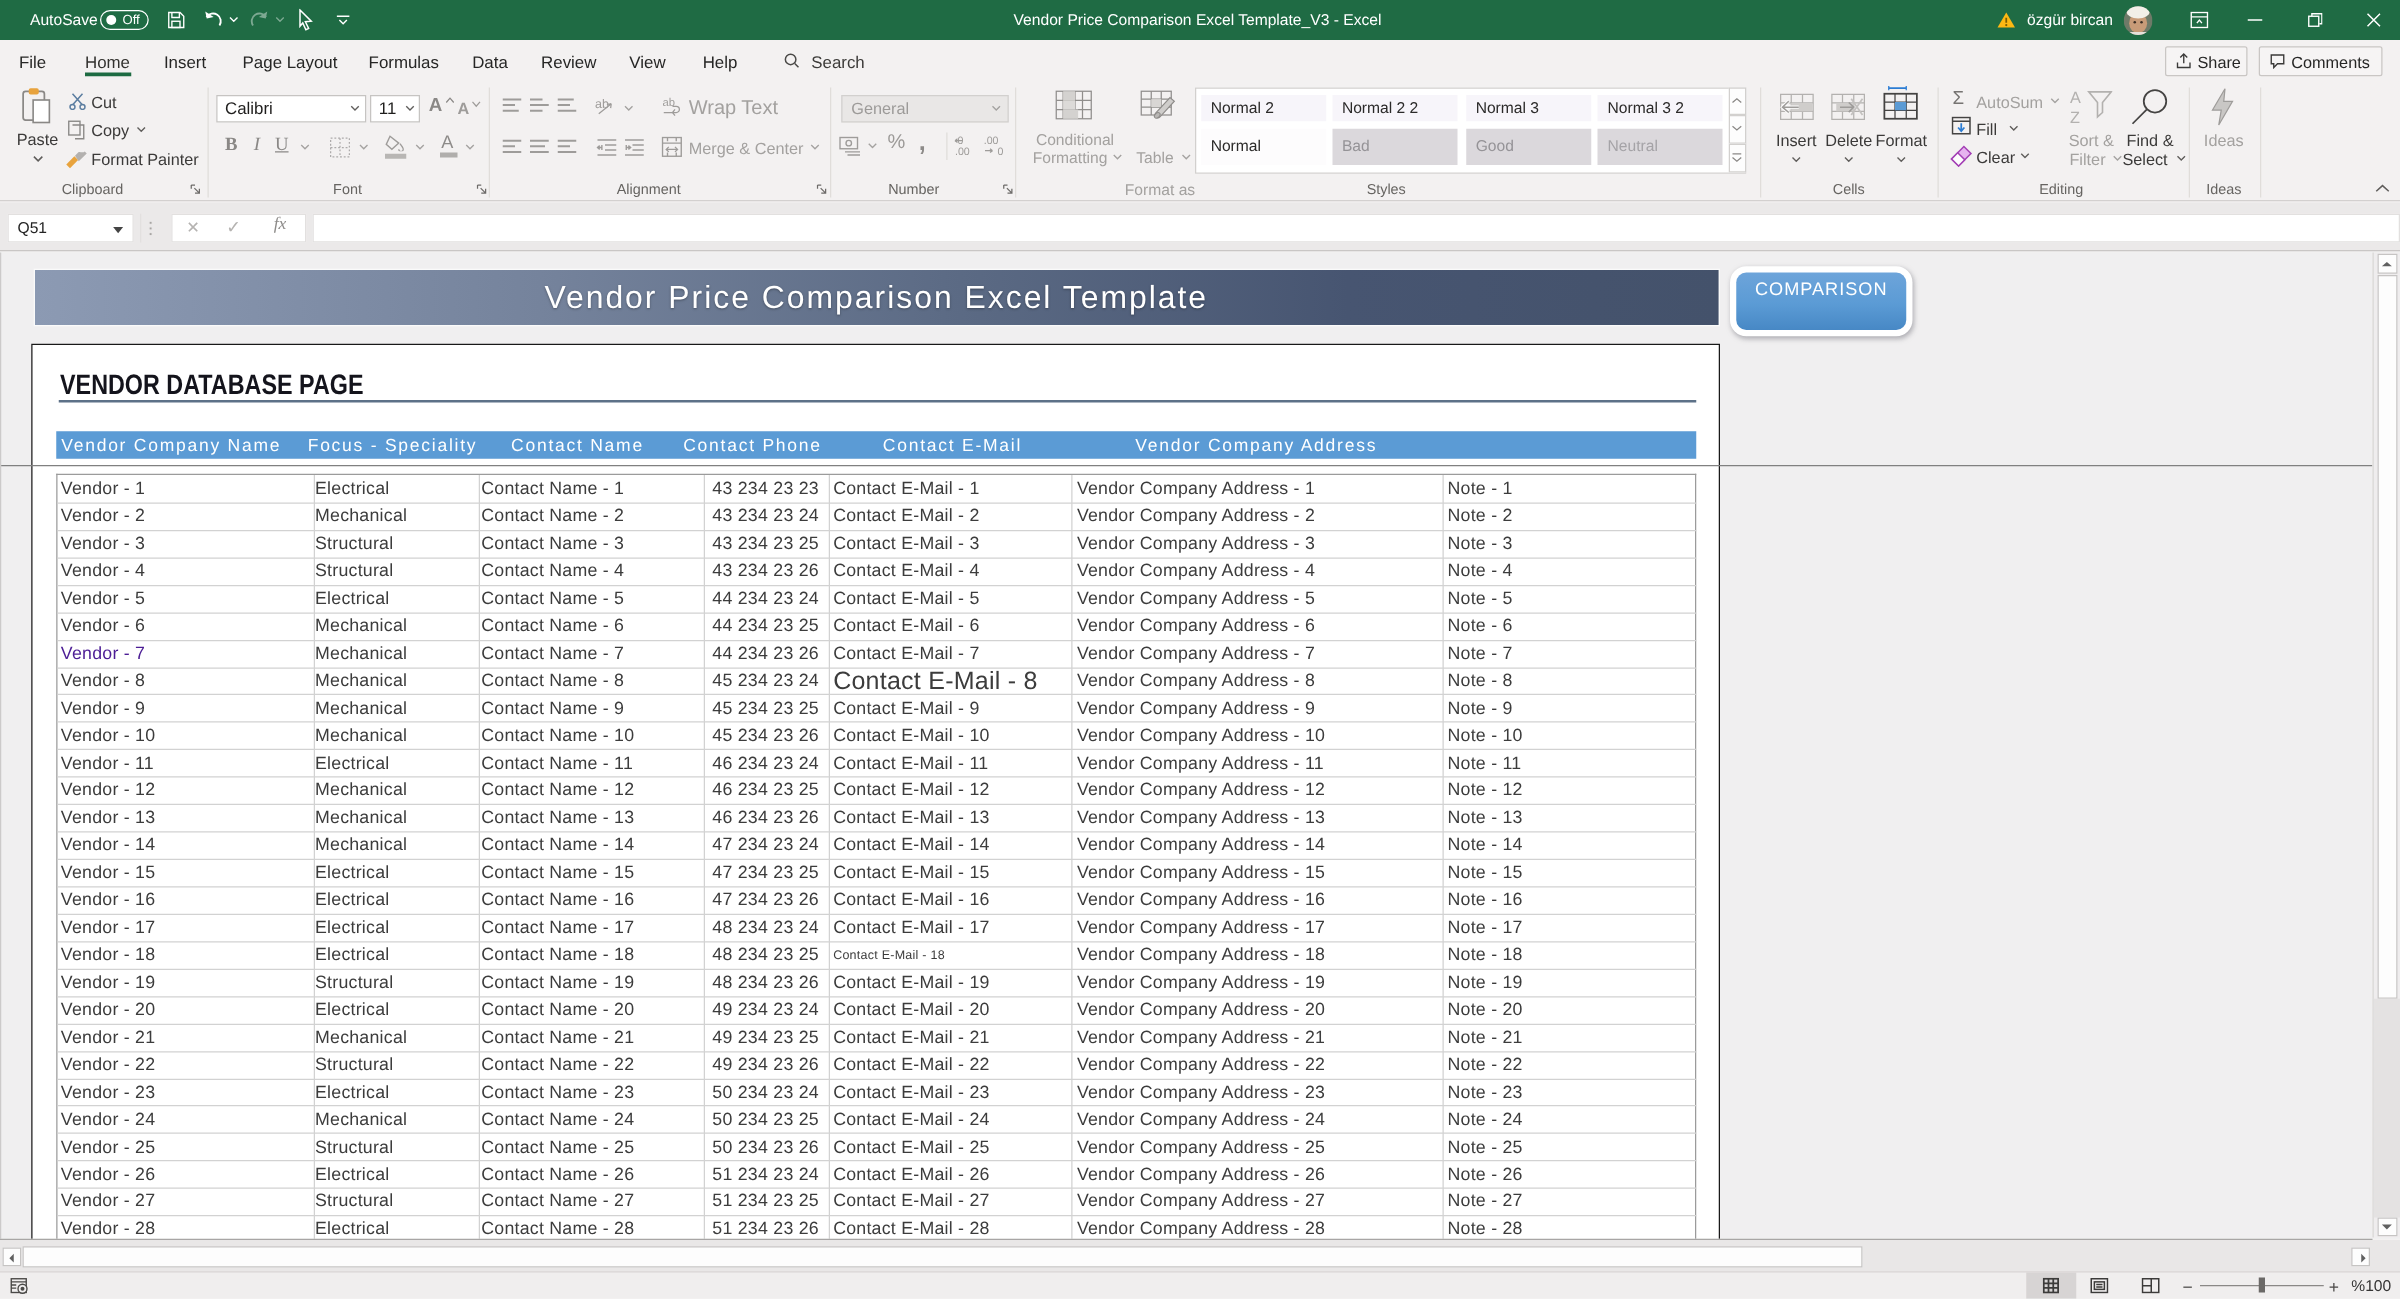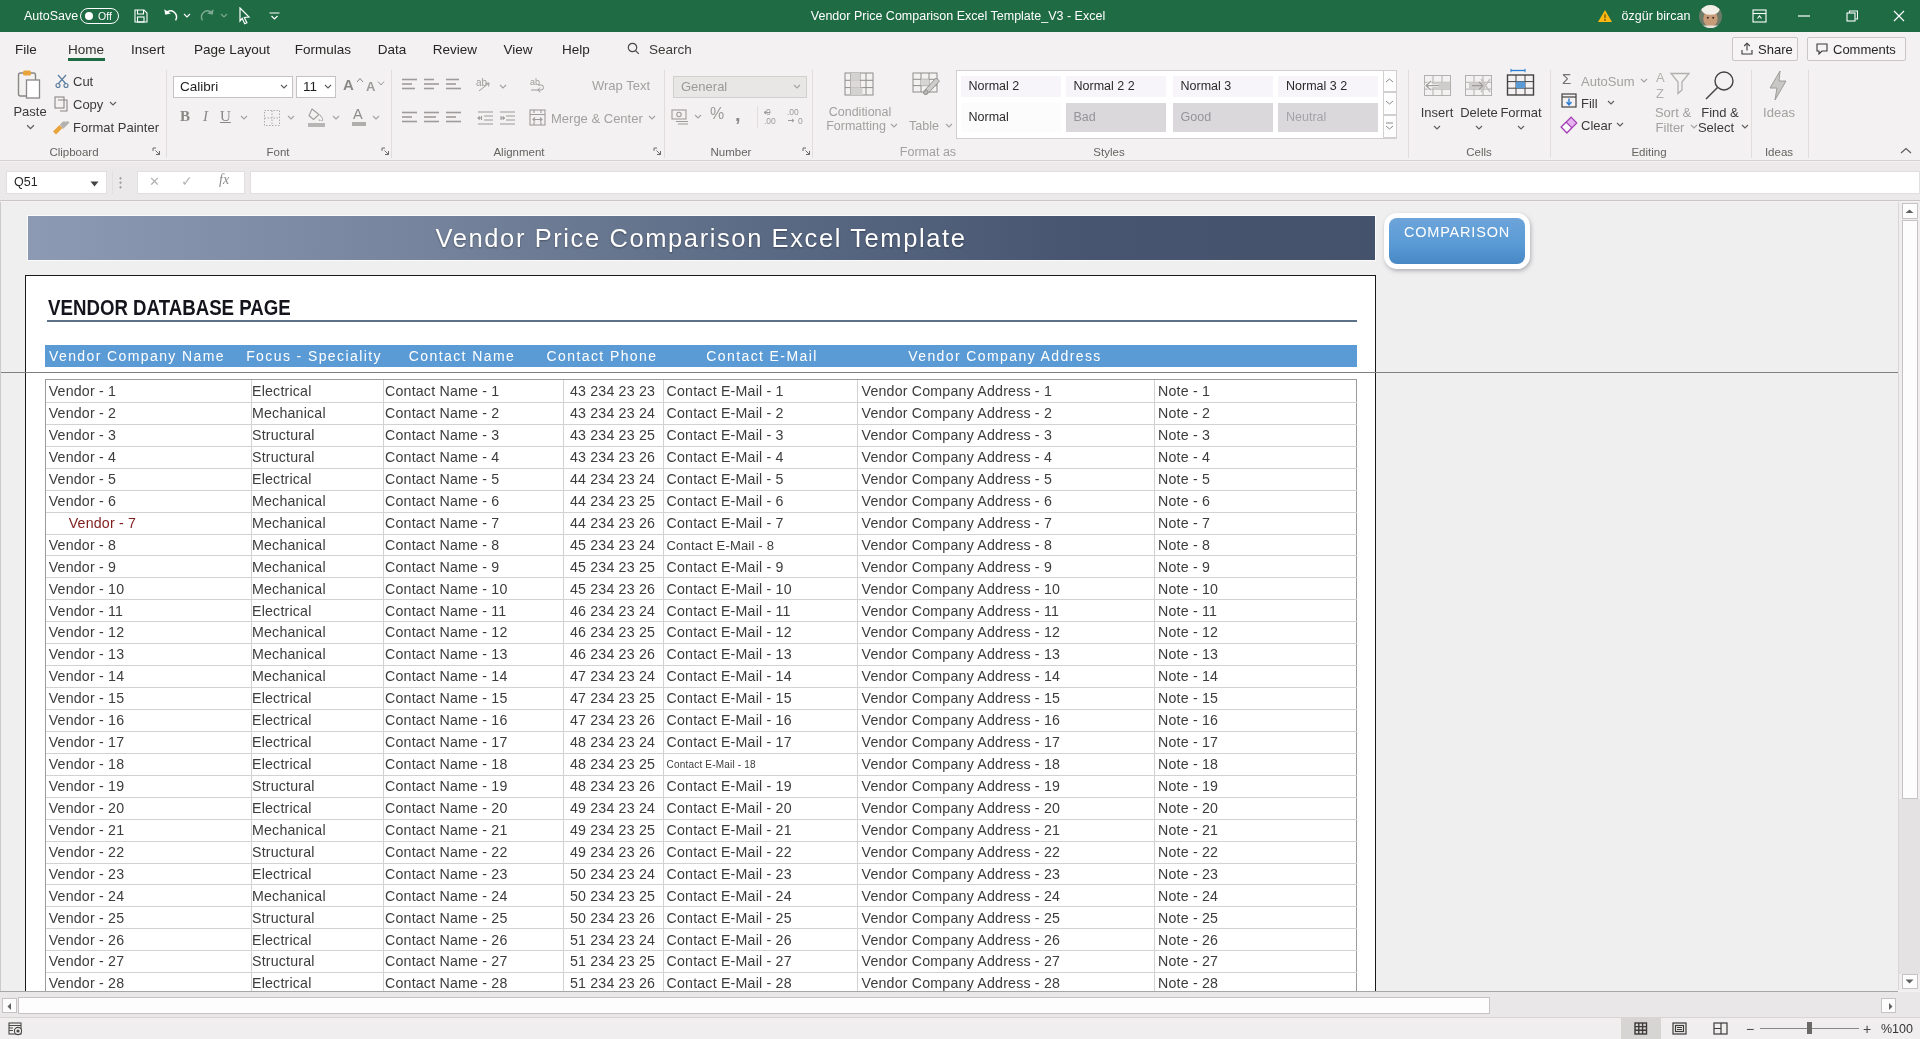--- a/index.html
+++ b/index.html
@@ -232,21 +232,21 @@
       <path d="M3 14L13 6M13 6l-3.5.5M13 6l-.5 3.5" stroke="#9e9c9a" fill="none"></path>
     </svg>
 <svg style="position:absolute;left:499px;top:84px" width="8" height="5" viewBox="0 0 8 5">
       <path d="M1 1l3 3 3-3" stroke="#a4a2a0" stroke-width="1.1" fill="none"></path>
     </svg>
 <svg style="position:absolute;left:530px;top:77px" width="17" height="16">
       <text x="0" y="8" font-size="9" fill="#9e9c9a" font-family="Liberation Sans">ab</text>
       <path d="M1 13h10a2.5 2.5 0 0 0 0-5H8" stroke="#9e9c9a" fill="none"></path>
       <path d="M10 10.5L8 13l2 2.5" fill="none" stroke="#9e9c9a"></path>
     </svg>
-<div style="position:absolute;left:551px;top:78px;font-size:13px;color:#a3a19f;white-space:nowrap;margin-left:41px;">Wrap Text</div>
+<div style="position:absolute;left:551px;top:78px;font-size:16px;color:#a3a19f;white-space:nowrap;">Wrap Text</div>
 <svg style="position:absolute;left:402px;top:111px" width="17" height="16">
       <path d="M0 1.5h15" stroke="#9e9c9a" stroke-width="1.6"></path>
       <path d="M0 6.0h10" stroke="#9e9c9a" stroke-width="1.6"></path>
       <path d="M0 10.5h15" stroke="#9e9c9a" stroke-width="1.6"></path>
     </svg>
 <svg style="position:absolute;left:424px;top:111px" width="17" height="16">
       <path d="M0 1.5h15" stroke="#9e9c9a" stroke-width="1.6"></path>
       <path d="M0 6.0h12" stroke="#9e9c9a" stroke-width="1.6"></path>
       <path d="M0 10.5h15" stroke="#9e9c9a" stroke-width="1.6"></path>
     </svg>
@@ -559,32 +559,32 @@
 <div style="position:absolute;top:90.9px;font-size:14.2px;color:#3c3c3c;white-space:nowrap;height:17px;line-height:17px;letter-spacing:0.2px;left:621px;">Contact E-Mail - 5</div>
 <div style="position:absolute;top:90.9px;font-size:14.2px;color:#3c3c3c;white-space:nowrap;height:17px;line-height:17px;letter-spacing:0.2px;left:816px;">Vendor Company Address - 5</div>
 <div style="position:absolute;top:90.9px;font-size:14.2px;color:#3c3c3c;white-space:nowrap;height:17px;line-height:17px;letter-spacing:0.2px;left:1112.5px;">Note - 5</div>
 <div style="position:absolute;top:112.9px;font-size:14.2px;color:#3c3c3c;white-space:nowrap;height:17px;line-height:17px;letter-spacing:0.2px;left:3.2px;">Vendor - 6</div>
 <div style="position:absolute;top:112.9px;font-size:14.2px;color:#3c3c3c;white-space:nowrap;height:17px;line-height:17px;letter-spacing:0.2px;left:206.5px;">Mechanical</div>
 <div style="position:absolute;top:112.9px;font-size:14.2px;color:#3c3c3c;white-space:nowrap;height:17px;line-height:17px;letter-spacing:0.2px;left:339.5px;">Contact Name - 6</div>
 <div style="position:absolute;top:112.9px;font-size:14.2px;color:#3c3c3c;white-space:nowrap;height:17px;line-height:17px;letter-spacing:0.2px;left:467px;width:200px;text-align:center;">44 234 23 25</div>
 <div style="position:absolute;top:112.9px;font-size:14.2px;color:#3c3c3c;white-space:nowrap;height:17px;line-height:17px;letter-spacing:0.2px;left:621px;">Contact E-Mail - 6</div>
 <div style="position:absolute;top:112.9px;font-size:14.2px;color:#3c3c3c;white-space:nowrap;height:17px;line-height:17px;letter-spacing:0.2px;left:816px;">Vendor Company Address - 6</div>
 <div style="position:absolute;top:112.9px;font-size:14.2px;color:#3c3c3c;white-space:nowrap;height:17px;line-height:17px;letter-spacing:0.2px;left:1112.5px;">Note - 6</div>
-<div style="position:absolute;top:134.8px;font-size:14.2px;color:#7f1d1d;white-space:nowrap;height:17px;line-height:17px;letter-spacing:0.2px;left:3.2px;margin-left:20px;">Vendor - 7</div>
+<div style="position:absolute;top:134.8px;font-size:14.2px;color:#4c1d95;white-space:nowrap;height:17px;line-height:17px;letter-spacing:0.2px;left:3.2px;">Vendor - 7</div>
 <div style="position:absolute;top:134.8px;font-size:14.2px;color:#3c3c3c;white-space:nowrap;height:17px;line-height:17px;letter-spacing:0.2px;left:206.5px;">Mechanical</div>
 <div style="position:absolute;top:134.8px;font-size:14.2px;color:#3c3c3c;white-space:nowrap;height:17px;line-height:17px;letter-spacing:0.2px;left:339.5px;">Contact Name - 7</div>
 <div style="position:absolute;top:134.8px;font-size:14.2px;color:#3c3c3c;white-space:nowrap;height:17px;line-height:17px;letter-spacing:0.2px;left:467px;width:200px;text-align:center;">44 234 23 26</div>
 <div style="position:absolute;top:134.8px;font-size:14.2px;color:#3c3c3c;white-space:nowrap;height:17px;line-height:17px;letter-spacing:0.2px;left:621px;">Contact E-Mail - 7</div>
 <div style="position:absolute;top:134.8px;font-size:14.2px;color:#3c3c3c;white-space:nowrap;height:17px;line-height:17px;letter-spacing:0.2px;left:816px;">Vendor Company Address - 7</div>
 <div style="position:absolute;top:134.8px;font-size:14.2px;color:#3c3c3c;white-space:nowrap;height:17px;line-height:17px;letter-spacing:0.2px;left:1112.5px;">Note - 7</div>
 <div style="position:absolute;top:156.7px;font-size:14.2px;color:#3c3c3c;white-space:nowrap;height:17px;line-height:17px;letter-spacing:0.2px;left:3.2px;">Vendor - 8</div>
 <div style="position:absolute;top:156.7px;font-size:14.2px;color:#3c3c3c;white-space:nowrap;height:17px;line-height:17px;letter-spacing:0.2px;left:206.5px;">Mechanical</div>
 <div style="position:absolute;top:156.7px;font-size:14.2px;color:#3c3c3c;white-space:nowrap;height:17px;line-height:17px;letter-spacing:0.2px;left:339.5px;">Contact Name - 8</div>
 <div style="position:absolute;top:156.7px;font-size:14.2px;color:#3c3c3c;white-space:nowrap;height:17px;line-height:17px;letter-spacing:0.2px;left:467px;width:200px;text-align:center;">45 234 23 24</div>
-<div style="position:absolute;top:156.7px;font-size:13px;color:#3c3c3c;white-space:nowrap;height:17px;line-height:17px;letter-spacing:0.2px;left:621px;">Contact E-Mail - 8</div>
+<div style="position:absolute;top:156.7px;font-size:20px;color:#3c3c3c;white-space:nowrap;height:17px;line-height:17px;letter-spacing:0.2px;left:621px;">Contact E-Mail - 8</div>
 <div style="position:absolute;top:156.7px;font-size:14.2px;color:#3c3c3c;white-space:nowrap;height:17px;line-height:17px;letter-spacing:0.2px;left:816px;">Vendor Company Address - 8</div>
 <div style="position:absolute;top:156.7px;font-size:14.2px;color:#3c3c3c;white-space:nowrap;height:17px;line-height:17px;letter-spacing:0.2px;left:1112.5px;">Note - 8</div>
 <div style="position:absolute;top:178.6px;font-size:14.2px;color:#3c3c3c;white-space:nowrap;height:17px;line-height:17px;letter-spacing:0.2px;left:3.2px;">Vendor - 9</div>
 <div style="position:absolute;top:178.6px;font-size:14.2px;color:#3c3c3c;white-space:nowrap;height:17px;line-height:17px;letter-spacing:0.2px;left:206.5px;">Mechanical</div>
 <div style="position:absolute;top:178.6px;font-size:14.2px;color:#3c3c3c;white-space:nowrap;height:17px;line-height:17px;letter-spacing:0.2px;left:339.5px;">Contact Name - 9</div>
 <div style="position:absolute;top:178.6px;font-size:14.2px;color:#3c3c3c;white-space:nowrap;height:17px;line-height:17px;letter-spacing:0.2px;left:467px;width:200px;text-align:center;">45 234 23 25</div>
 <div style="position:absolute;top:178.6px;font-size:14.2px;color:#3c3c3c;white-space:nowrap;height:17px;line-height:17px;letter-spacing:0.2px;left:621px;">Contact E-Mail - 9</div>
 <div style="position:absolute;top:178.6px;font-size:14.2px;color:#3c3c3c;white-space:nowrap;height:17px;line-height:17px;letter-spacing:0.2px;left:816px;">Vendor Company Address - 9</div>
 <div style="position:absolute;top:178.6px;font-size:14.2px;color:#3c3c3c;white-space:nowrap;height:17px;line-height:17px;letter-spacing:0.2px;left:1112.5px;">Note - 9</div>
 <div style="position:absolute;top:200.6px;font-size:14.2px;color:#3c3c3c;white-space:nowrap;height:17px;line-height:17px;letter-spacing:0.2px;left:3.2px;">Vendor - 10</div>

